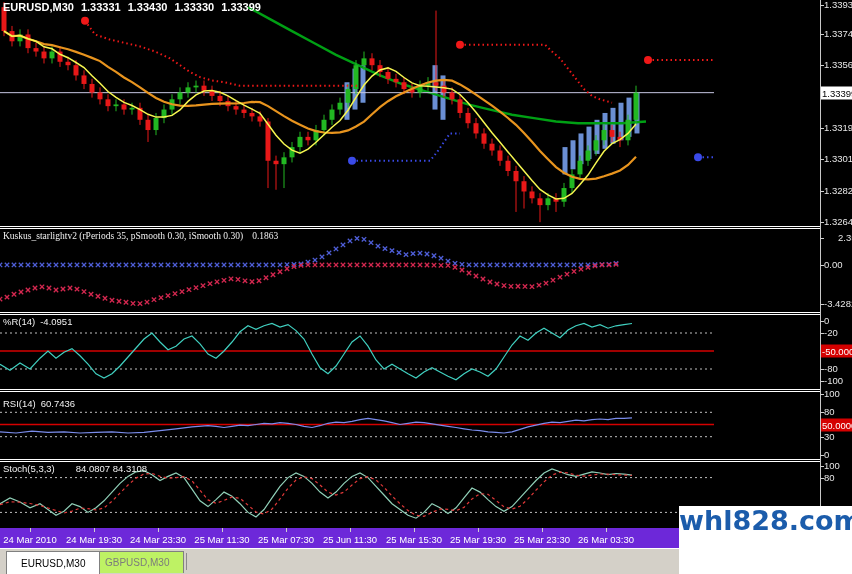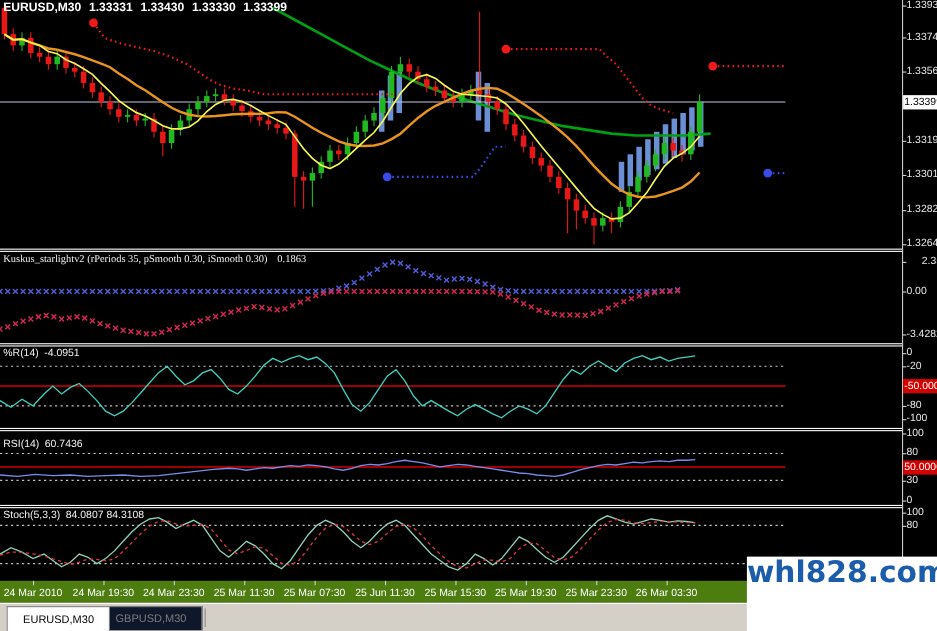--- a/index.html
+++ b/index.html
@@ -13,29 +13,29 @@
   .titlebar{position:absolute;left:3px;top:1px;color:#ffffff;font-size:11px;font-weight:bold;white-space:nowrap;z-index:5;}
   .titlebar span{margin-right:7px;}
   .indlabel{position:absolute;left:3px;color:#f0f0f0;font-size:9.5px;white-space:nowrap;z-index:5;}
   .indlabel .val{margin-left:9px;}
   .axlab{position:absolute;left:824px;color:#e6e6e6;font-size:9.5px;line-height:10px;transform:translateY(-50%);z-index:4;}
   .axbox{position:absolute;left:821px;width:31px;font-size:9.5px;line-height:13px;height:13px;
          padding-left:1px;transform:translateY(-50%);z-index:6;white-space:nowrap;}
   .axbox.white{background:#ffffff;color:#000000;}
   .axbox.red{background:#d40000;color:#ffffff;}
   .tickmark{position:absolute;left:820px;width:4px;height:1px;background:#cfcfcf;z-index:4;}
-  .timeaxis{position:absolute;left:0;top:528px;width:852px;height:20px;background:#4d7c0f;z-index:3;}
+  .timeaxis{position:absolute;left:0;top:528px;width:852px;height:20px;background:#6d28d9;z-index:3;}
   .timelab{position:absolute;top:6px;color:#ffffff;font-size:9.5px;white-space:nowrap;transform:translateX(-50%);}
   .timetick{position:absolute;top:0;width:1px;height:4px;background:#cfcfcf;}
   .tabbar{position:absolute;left:0;top:548px;width:852px;height:26px;background:#d4d0c8;
           border-top:1px solid #ffffff;box-sizing:border-box;z-index:3;}
   .tab{position:absolute;top:2px;height:22px;line-height:22px;padding:0 14px;font-size:10px;
        border:1px solid #808080;border-bottom:none;box-sizing:border-box;}
   .tab.active{left:6px;background:#ffffff;color:#000000;z-index:2;height:24px;line-height:23px;}
-  .tab.inactive{left:90px;background:#0f172a;color:#7c7c7c;}
+  .tab.inactive{left:90px;background:#bef264;color:#7c7c7c;}
   .tabdivider{position:absolute;left:186px;top:4px;width:1px;height:17px;background:#8a8a8a;}
   .watermark{position:absolute;left:679px;top:506px;width:173px;height:68px;background:#ffffff;
              z-index:10;text-align:center;font-weight:bold;
              font-family:"DejaVu Sans","Liberation Sans",sans-serif;}
   .watermark .l1{display:block;font-size:24px;line-height:28px;margin-top:3px;letter-spacing:1px;}
   .watermark .l2{display:block;font-size:27px;line-height:30px;margin-top:0px;letter-spacing:0px;}
 </style>
 </head>
 <body>
 
@@ -631,21 +631,21 @@
   <div class="sep" style="top:459px;"></div>
 
   <div class="pane" id="pane-stoch" style="top:462px;height:66px;">
     <svg id="svg-stoch" width="821" height="66">
         <line x1="0" y1="15.6" x2="820" y2="15.6" stroke="#c0c0c0" stroke-width="1" stroke-dasharray="2 3"></line>
         <line x1="0" y1="50.4" x2="820" y2="50.4" stroke="#c0c0c0" stroke-width="1" stroke-dasharray="2 3"></line>
         <polyline points="0.0,41.7 10.0,35.9 20.0,40.0 30.0,45.8 40.0,41.7 48.0,47.5 56.0,53.3 64.0,49.2 72.0,41.7 80.0,44.6 88.0,50.4 96.0,45.8 104.0,38.8 112.0,30.1 120.0,21.4 128.0,14.4 136.0,9.8 144.0,8.6 152.0,12.7 160.0,18.5 168.0,14.4 176.0,11.0 184.0,15.6 192.0,27.2 200.0,38.8 208.0,44.6 216.0,37.6 224.0,30.1 232.0,34.2 240.0,41.7 248.0,50.4 256.0,55.0 264.0,47.5 272.0,35.9 280.0,24.3 288.0,15.6 296.0,11.0 304.0,14.4 312.0,21.4 320.0,30.1 328.0,35.9 336.0,30.1 344.0,21.4 352.0,14.4 360.0,11.0 368.0,15.6 376.0,24.3 384.0,33.0 392.0,41.7 400.0,47.5 408.0,53.3 416.0,56.2 424.0,50.4 432.0,41.7 440.0,45.8 448.0,51.6 456.0,45.8 464.0,35.9 472.0,26.0 480.0,30.1 488.0,37.6 496.0,44.6 504.0,49.2 512.0,44.6 520.0,35.9 528.0,27.2 536.0,18.5 544.0,11.0 552.0,6.9 560.0,9.8 568.0,12.7 576.0,14.4 584.0,12.1 592.0,9.8 600.0,11.0 608.0,12.7 616.0,11.5 624.0,12.1 632.0,13.2" fill="none" stroke="#90d0b8" stroke-width="1.2"></polyline>
         <polyline points="0.0,42.7 10.0,39.8 20.0,40.2 30.0,41.5 40.0,43.5 48.0,46.0 56.0,48.5 64.0,51.0 72.0,49.1 80.0,46.2 88.0,46.6 96.0,47.9 104.0,46.0 112.0,39.2 120.0,31.1 128.0,23.0 136.0,16.2 144.0,12.0 152.0,11.4 160.0,14.3 168.0,16.2 176.0,15.6 184.0,14.7 192.0,18.9 200.0,28.2 208.0,37.9 216.0,41.3 224.0,38.4 232.0,35.0 240.0,36.3 248.0,43.1 256.0,50.0 264.0,52.0 272.0,47.1 280.0,36.9 288.0,26.3 296.0,18.0 304.0,14.7 312.0,16.6 320.0,23.0 328.0,30.1 336.0,33.0 344.0,30.1 352.0,23.0 360.0,16.6 368.0,14.7 376.0,18.0 384.0,25.3 392.0,34.0 400.0,41.7 408.0,48.5 416.0,53.3 424.0,54.3 432.0,50.4 440.0,47.0 448.0,47.3 456.0,48.7 464.0,45.4 472.0,36.9 480.0,31.7 488.0,32.3 496.0,38.4 504.0,44.8 512.0,47.1 520.0,44.2 528.0,36.9 536.0,28.2 544.0,19.9 552.0,13.1 560.0,10.2 568.0,10.8 576.0,13.3 584.0,14.1 592.0,13.1 600.0,12.0 608.0,12.2 616.0,12.7 624.0,13.1 632.0,13.3" fill="none" stroke="#e03838" stroke-width="1.2" stroke-dasharray="3 3"></polyline>
       </svg>
     <div class="indlabel" style="top:1px;">
-      <span>Stoch(5,3,3)</span><span class="val" style="margin-left:5px;">84.0807 84.3108</span>
+      <span>Stoch(5,3,3)</span><span class="val" style="margin-left:21px;">84.0807 84.3108</span>
     </div>
   </div>
 
   <div class="vaxis"></div>
   <div id="axis-strip">
       <div class="axlab" style="top: 5px;">1.33930</div>
       <div class="tickmark" style="top: 5px;"></div>
       <div class="axlab" style="top: 33.6177px;">1.33745</div>
       <div class="tickmark" style="top: 33.6177px;"></div>
       <div class="axlab" style="top: 65.1877px;">1.33560</div>

